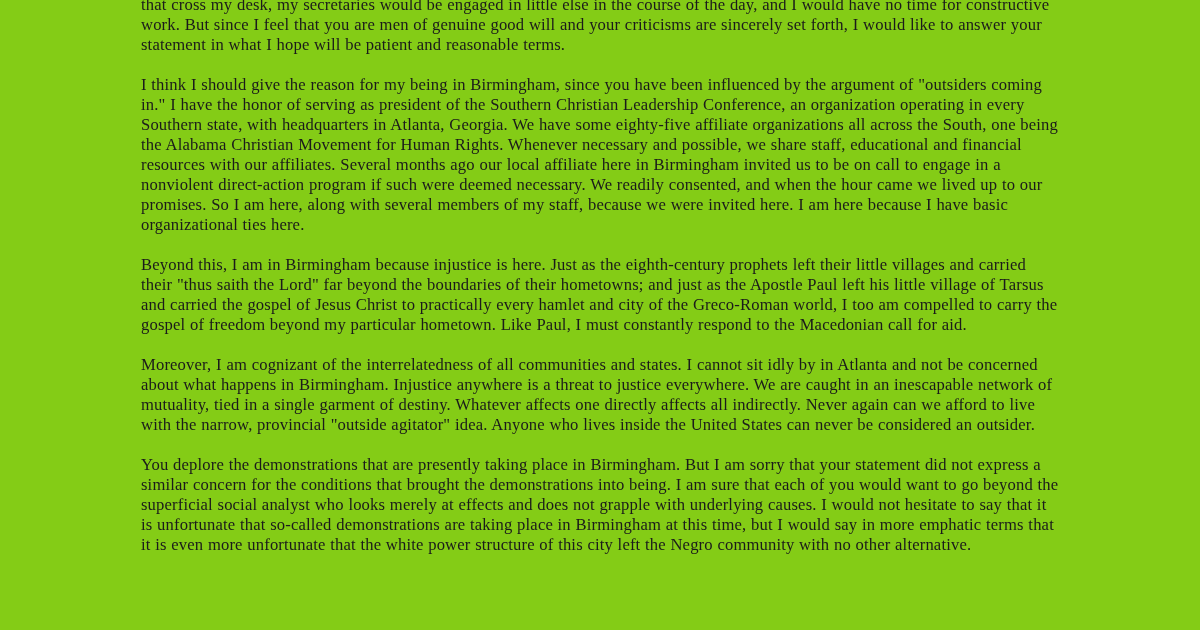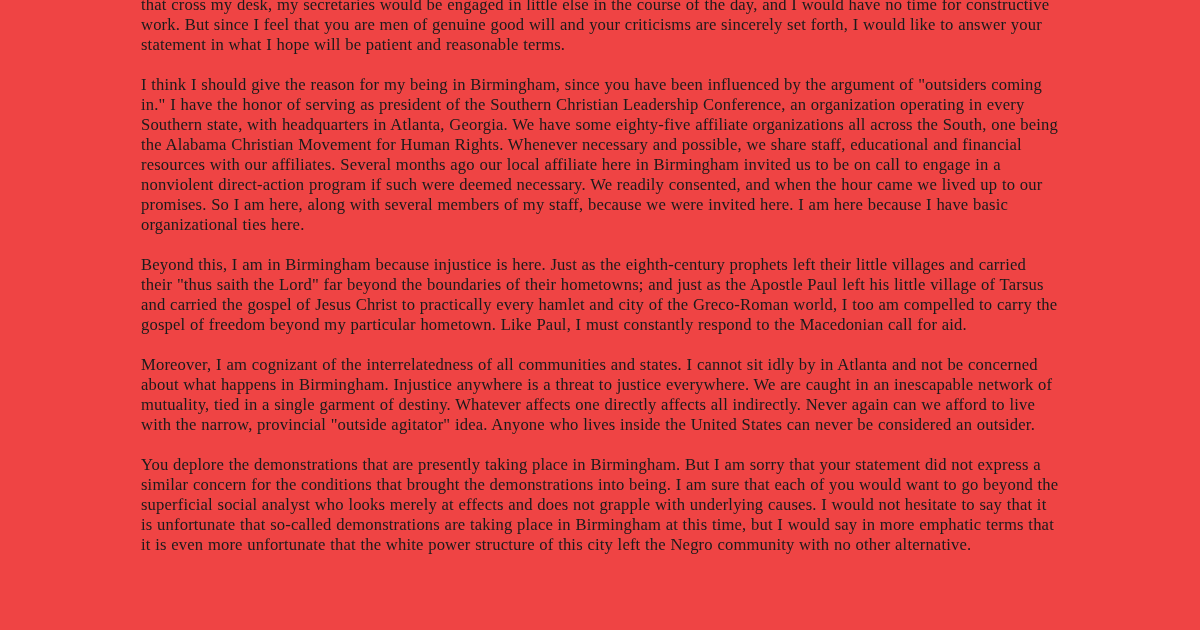--- a/index.html
+++ b/index.html
@@ -13,21 +13,21 @@
     height: 630px;
     overflow: hidden;
     font-family: "Liberation Serif", "DejaVu Serif", serif;
     -webkit-font-smoothing: antialiased;
   }
 
   .page {
     position: relative;
     width: 1200px;
     height: 630px;
-    background: #ef4444;
+    background: #84cc16;
     overflow: hidden;
   }
 
   
   .text-column {
     position: absolute;
     left: 141px;
     top: -5px;
     width: 918px;
     color: #1b1b1b;

